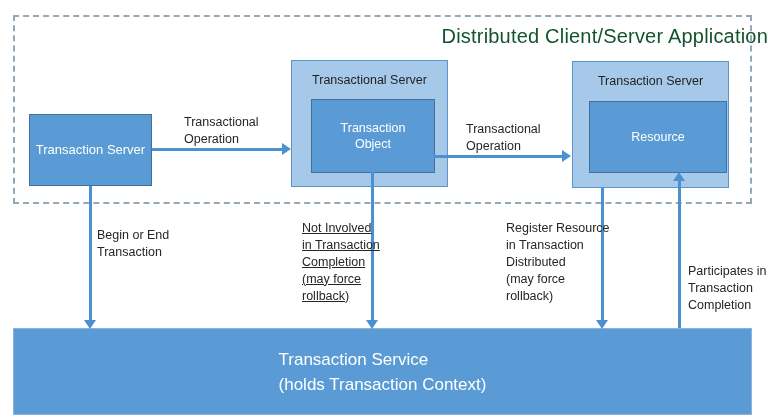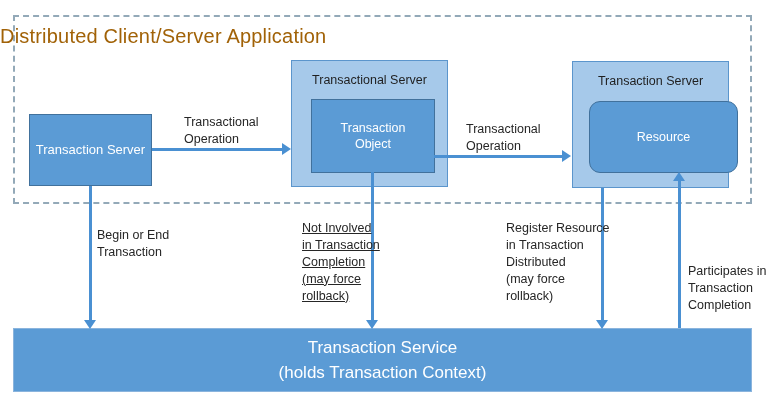--- a/index.html
+++ b/index.html
@@ -9,47 +9,47 @@
   }
   .abs{position:absolute;}
   .pre{white-space:pre-line;}
   
   #boundary{
     left:13px;top:15px;width:735px;height:185px;
     border:2px dashed #93a9b8;background:transparent;
   }
   
   #title{
-    left:0;top:25px;width:768px;text-align:left;
-    font-size:20px;color:#a16207;letter-spacing:.2px;
+    left:0;top:25px;width:768px;text-align:right;
+    font-size:20px;color:#14532d;letter-spacing:.2px;
   }
   
   .node{
     background:#5b9bd5;border:1px solid #41719c;color:#ffffff;
     display:flex;align-items:center;justify-content:center;text-align:center;
     font-size:13px;line-height:1.3;box-sizing:border-box;
   }
   
   .container-box{
     background:#a6c9ea;border:1px solid #5b95cc;box-sizing:border-box;
   }
   .container-title{
     position:absolute;left:0;top:12px;width:100%;text-align:center;
     font-size:12.5px;color:#1f1f1f;
   }
   #client{left:29px;top:114px;width:123px;height:72px;}
   #txserver{left:291px;top:60px;width:157px;height:127px;}
   #txobject{left:19px;top:38px;width:124px;height:74px;font-size:12.5px;}
   #recserver{left:572px;top:61px;width:157px;height:127px;}
-  #resource{left:16px;top:39px;width:149px;height:72px;font-size:12.5px;border-radius:11px;}
+  #resource{left:16px;top:39px;width:138px;height:72px;font-size:12.5px;}
   
   #service{
-    left:13px;top:328px;width:739px;height:64px;
+    left:13px;top:328px;width:739px;height:87px;
     background:#5b9bd5;border:1px solid #8ab4dd;box-sizing:border-box;
-    display:flex;align-items:center;justify-content:center;text-align:center;
+    display:flex;align-items:center;justify-content:center;
     color:#ffffff;font-size:17px;line-height:25px;
   }
   
   .hline{height:3px;background:#4a90d2;}
   .vline{width:3px;background:#4a90d2;}
   .ah-right{width:0;height:0;border-top:6px solid transparent;border-bottom:6px solid transparent;border-left:9px solid #4a90d2;}
   .ah-down{width:0;height:0;border-left:6px solid transparent;border-right:6px solid transparent;border-top:9px solid #4a90d2;}
   .ah-up{width:0;height:0;border-left:6px solid transparent;border-right:6px solid transparent;border-bottom:9px solid #4a90d2;}
   
   .edge-label{

